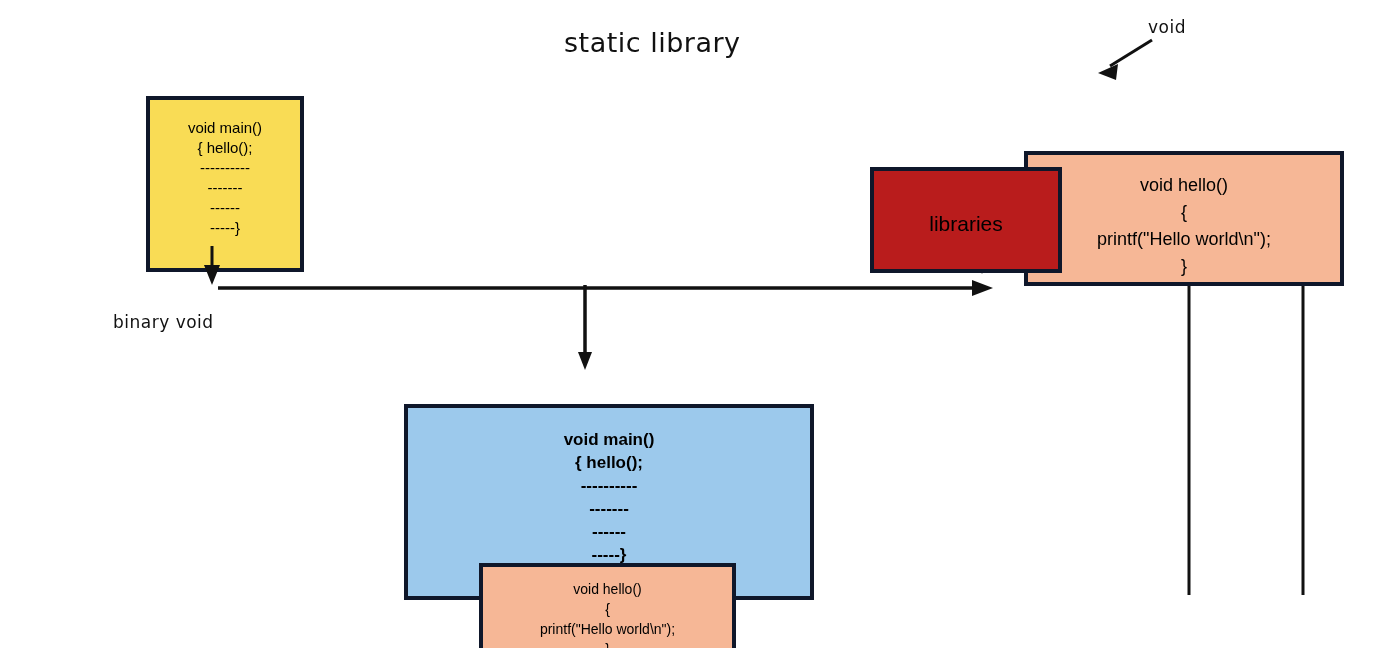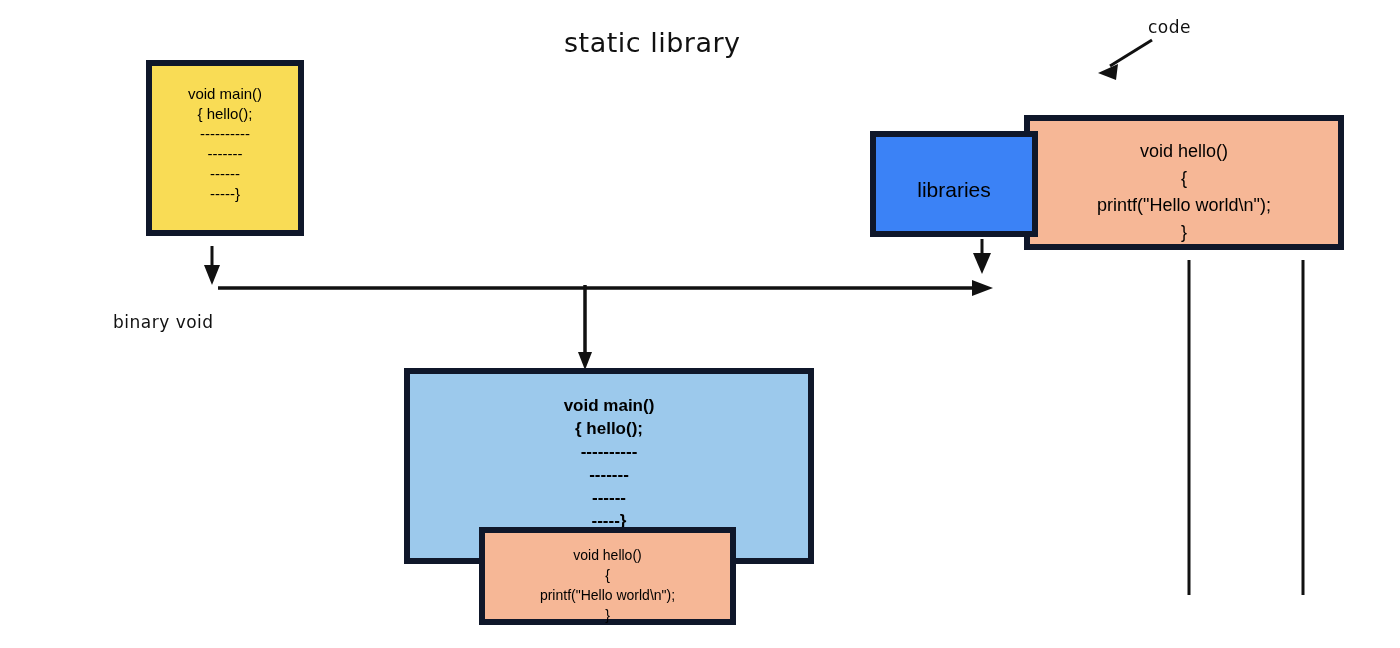--- a/index.html
+++ b/index.html
@@ -38,43 +38,44 @@
   #label-binary-code {
     left: 113px;
     top: 312px;
     font-size: 17px;
   }
 
   
   .box {
     position: absolute;
     box-sizing: border-box;
-    border: 6px solid #0f172a;
+    border: 4px solid #0f172a;
     text-align: center;
     color: #000000;
     white-space: pre-line;
+    margin-top: 36px;
   }
 
   #box-source-main {
     left: 146px;
     top: 60px;
     width: 158px;
     height: 176px;
     background: #F9DC55;
     font-size: 15px;
     line-height: 20px;
     padding-top: 18px;
   }
 
   #box-libraries {
     left: 870px;
     top: 131px;
-    width: 168px;
+    width: 192px;
     height: 106px;
-    background: #3b82f6;
+    background: #b91c1c;
     font-size: 21px;
     line-height: 106px;
     z-index: 4;
   }
 
   #box-lib-hello {
     left: 1024px;
     top: 115px;
     width: 320px;
     height: 135px;
@@ -151,21 +152,21 @@
       <line x1="1152" y1="40" x2="1110" y2="66" stroke="#111111" stroke-width="3"></line>
       <polygon points="1098,73 1118,64 1116,80" fill="#111111"></polygon>
     </g>
 
     <line x1="1189" y1="260" x2="1189" y2="595" stroke="#111111" stroke-width="3"></line>
     <line x1="1303" y1="260" x2="1303" y2="595" stroke="#111111" stroke-width="3"></line>
   </svg>
 
   <div class="hand" id="title-static-library">static library</div>
 
-  <div class="hand" id="label-hello">code</div>
+  <div class="hand" id="label-hello">void</div>
 
   <div class="hand" id="label-binary-code">binary void</div>
 
   <div class="box" id="box-source-main">void main()
 { hello();
 ----------
 -------
 ------
 -----}</div>
 

